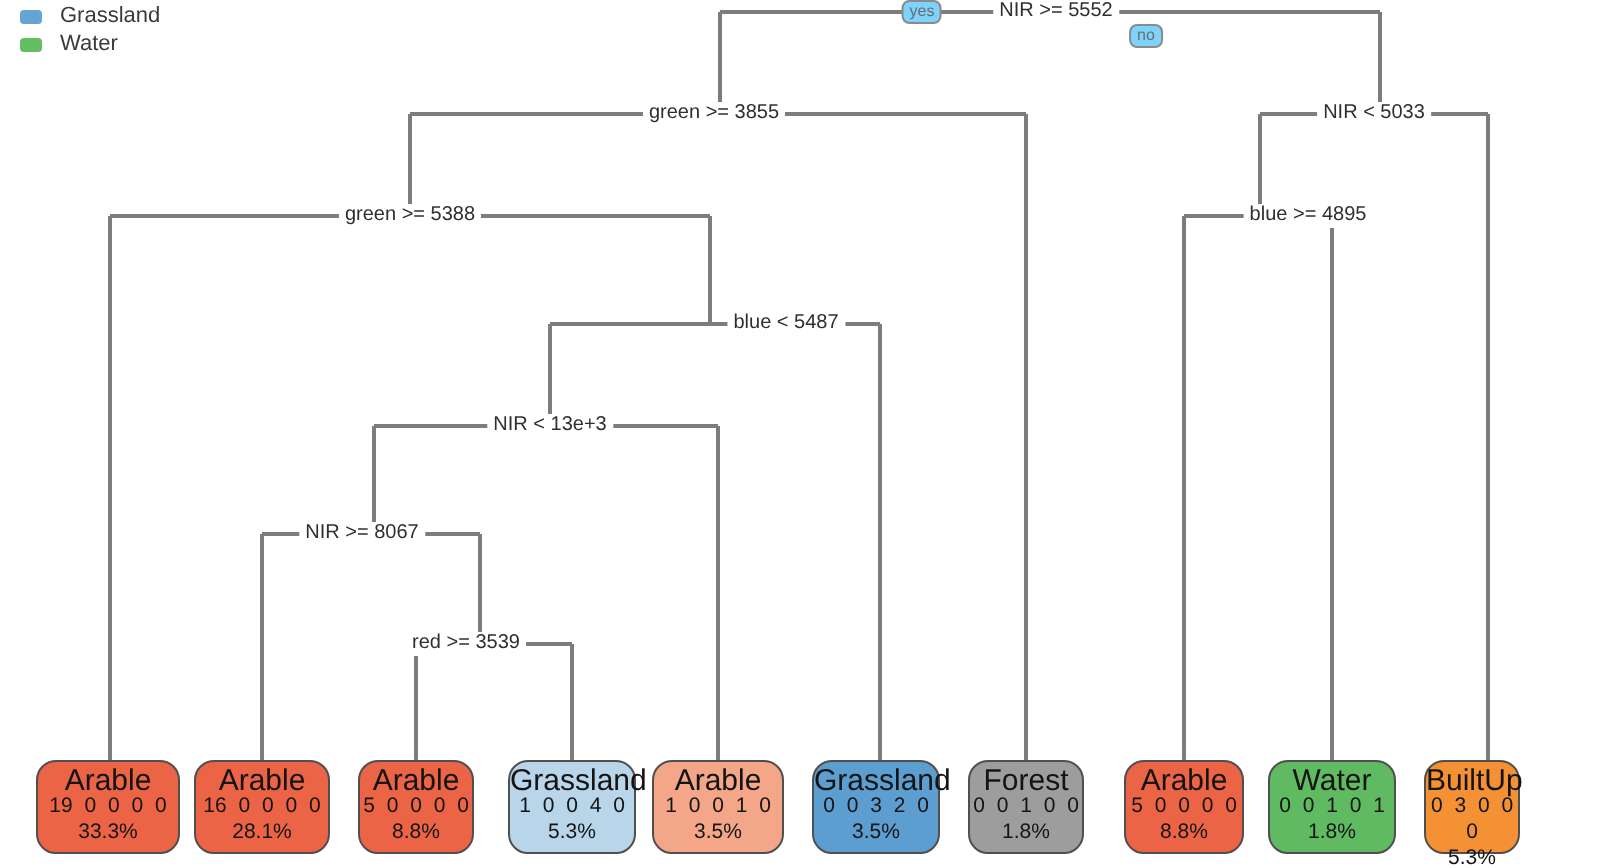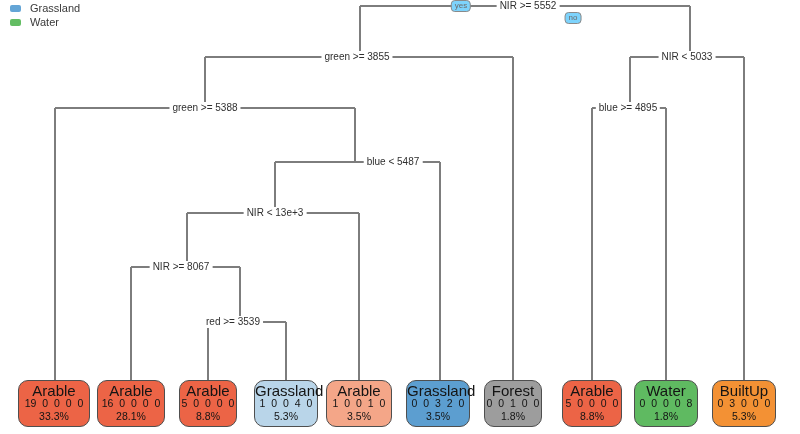--- a/index.html
+++ b/index.html
@@ -76,21 +76,21 @@
     </div>
   </div>
 
   <div id="splits">
       <div class="split-label" style="left: 528px; top: 6px;">NIR &gt;= 5552</div>
       <div class="yn-badge" style="left: 461px; top: 6px;">yes</div>
       <div class="yn-badge" style="left: 573px; top: 6px; margin-top: 12px;">no</div>
       <div class="split-label" style="left: 357px; top: 57px;">green &gt;= 3855</div>
       <div class="split-label" style="left: 687px; top: 57px;">NIR &lt; 5033</div>
       <div class="split-label" style="left: 205px; top: 108px;">green &gt;= 5388</div>
-      <div class="split-label" style="left: 628px; top: 108px;">blue &gt;= 4895</div>
+      <div class="split-label" style="left: 654px; top: 108px;">blue &gt;= 4895</div>
       <div class="split-label" style="left: 373px; top: 162px; margin-left: 20px;">blue &lt; 5487</div>
       <div class="split-label" style="left: 275px; top: 213px;">NIR &lt; 13e+3</div>
       <div class="split-label" style="left: 181px; top: 267px;">NIR &gt;= 8067</div>
       <div class="split-label" style="left: 233px; top: 322px;">red &gt;= 3539</div>
     </div>
   <div id="leaves">
       <div class="leaf" style="left: 18px; top: 380px; width: 72px; background: rgb(236, 100, 70);">
         <div class="leaf-class">Arable</div>
         <div class="leaf-counts">19 0 0 0 0</div>
         <div class="leaf-pct">33.3%</div>
@@ -125,22 +125,22 @@
         <div class="leaf-counts">0 0 1 0 0</div>
         <div class="leaf-pct">1.8%</div>
       </div>
       <div class="leaf" style="left: 562px; top: 380px; width: 60px; background: rgb(236, 100, 70);">
         <div class="leaf-class">Arable</div>
         <div class="leaf-counts">5 0 0 0 0</div>
         <div class="leaf-pct">8.8%</div>
       </div>
       <div class="leaf" style="left: 634px; top: 380px; width: 64px; background: rgb(95, 186, 97);">
         <div class="leaf-class">Water</div>
-        <div class="leaf-counts">0 0 0 0 8</div>
+        <div class="leaf-counts">0 0 1 0 1</div>
         <div class="leaf-pct">1.8%</div>
       </div>
-      <div class="leaf" style="left: 712px; top: 380px; width: 64px; background: rgb(243, 145, 52);">
+      <div class="leaf" style="left: 712px; top: 380px; width: 48px; background: rgb(243, 145, 52);">
         <div class="leaf-class">BuiltUp</div>
         <div class="leaf-counts">0 3 0 0 0</div>
         <div class="leaf-pct">5.3%</div>
       </div>
     </div>
 </div>
 
 </body></html>

